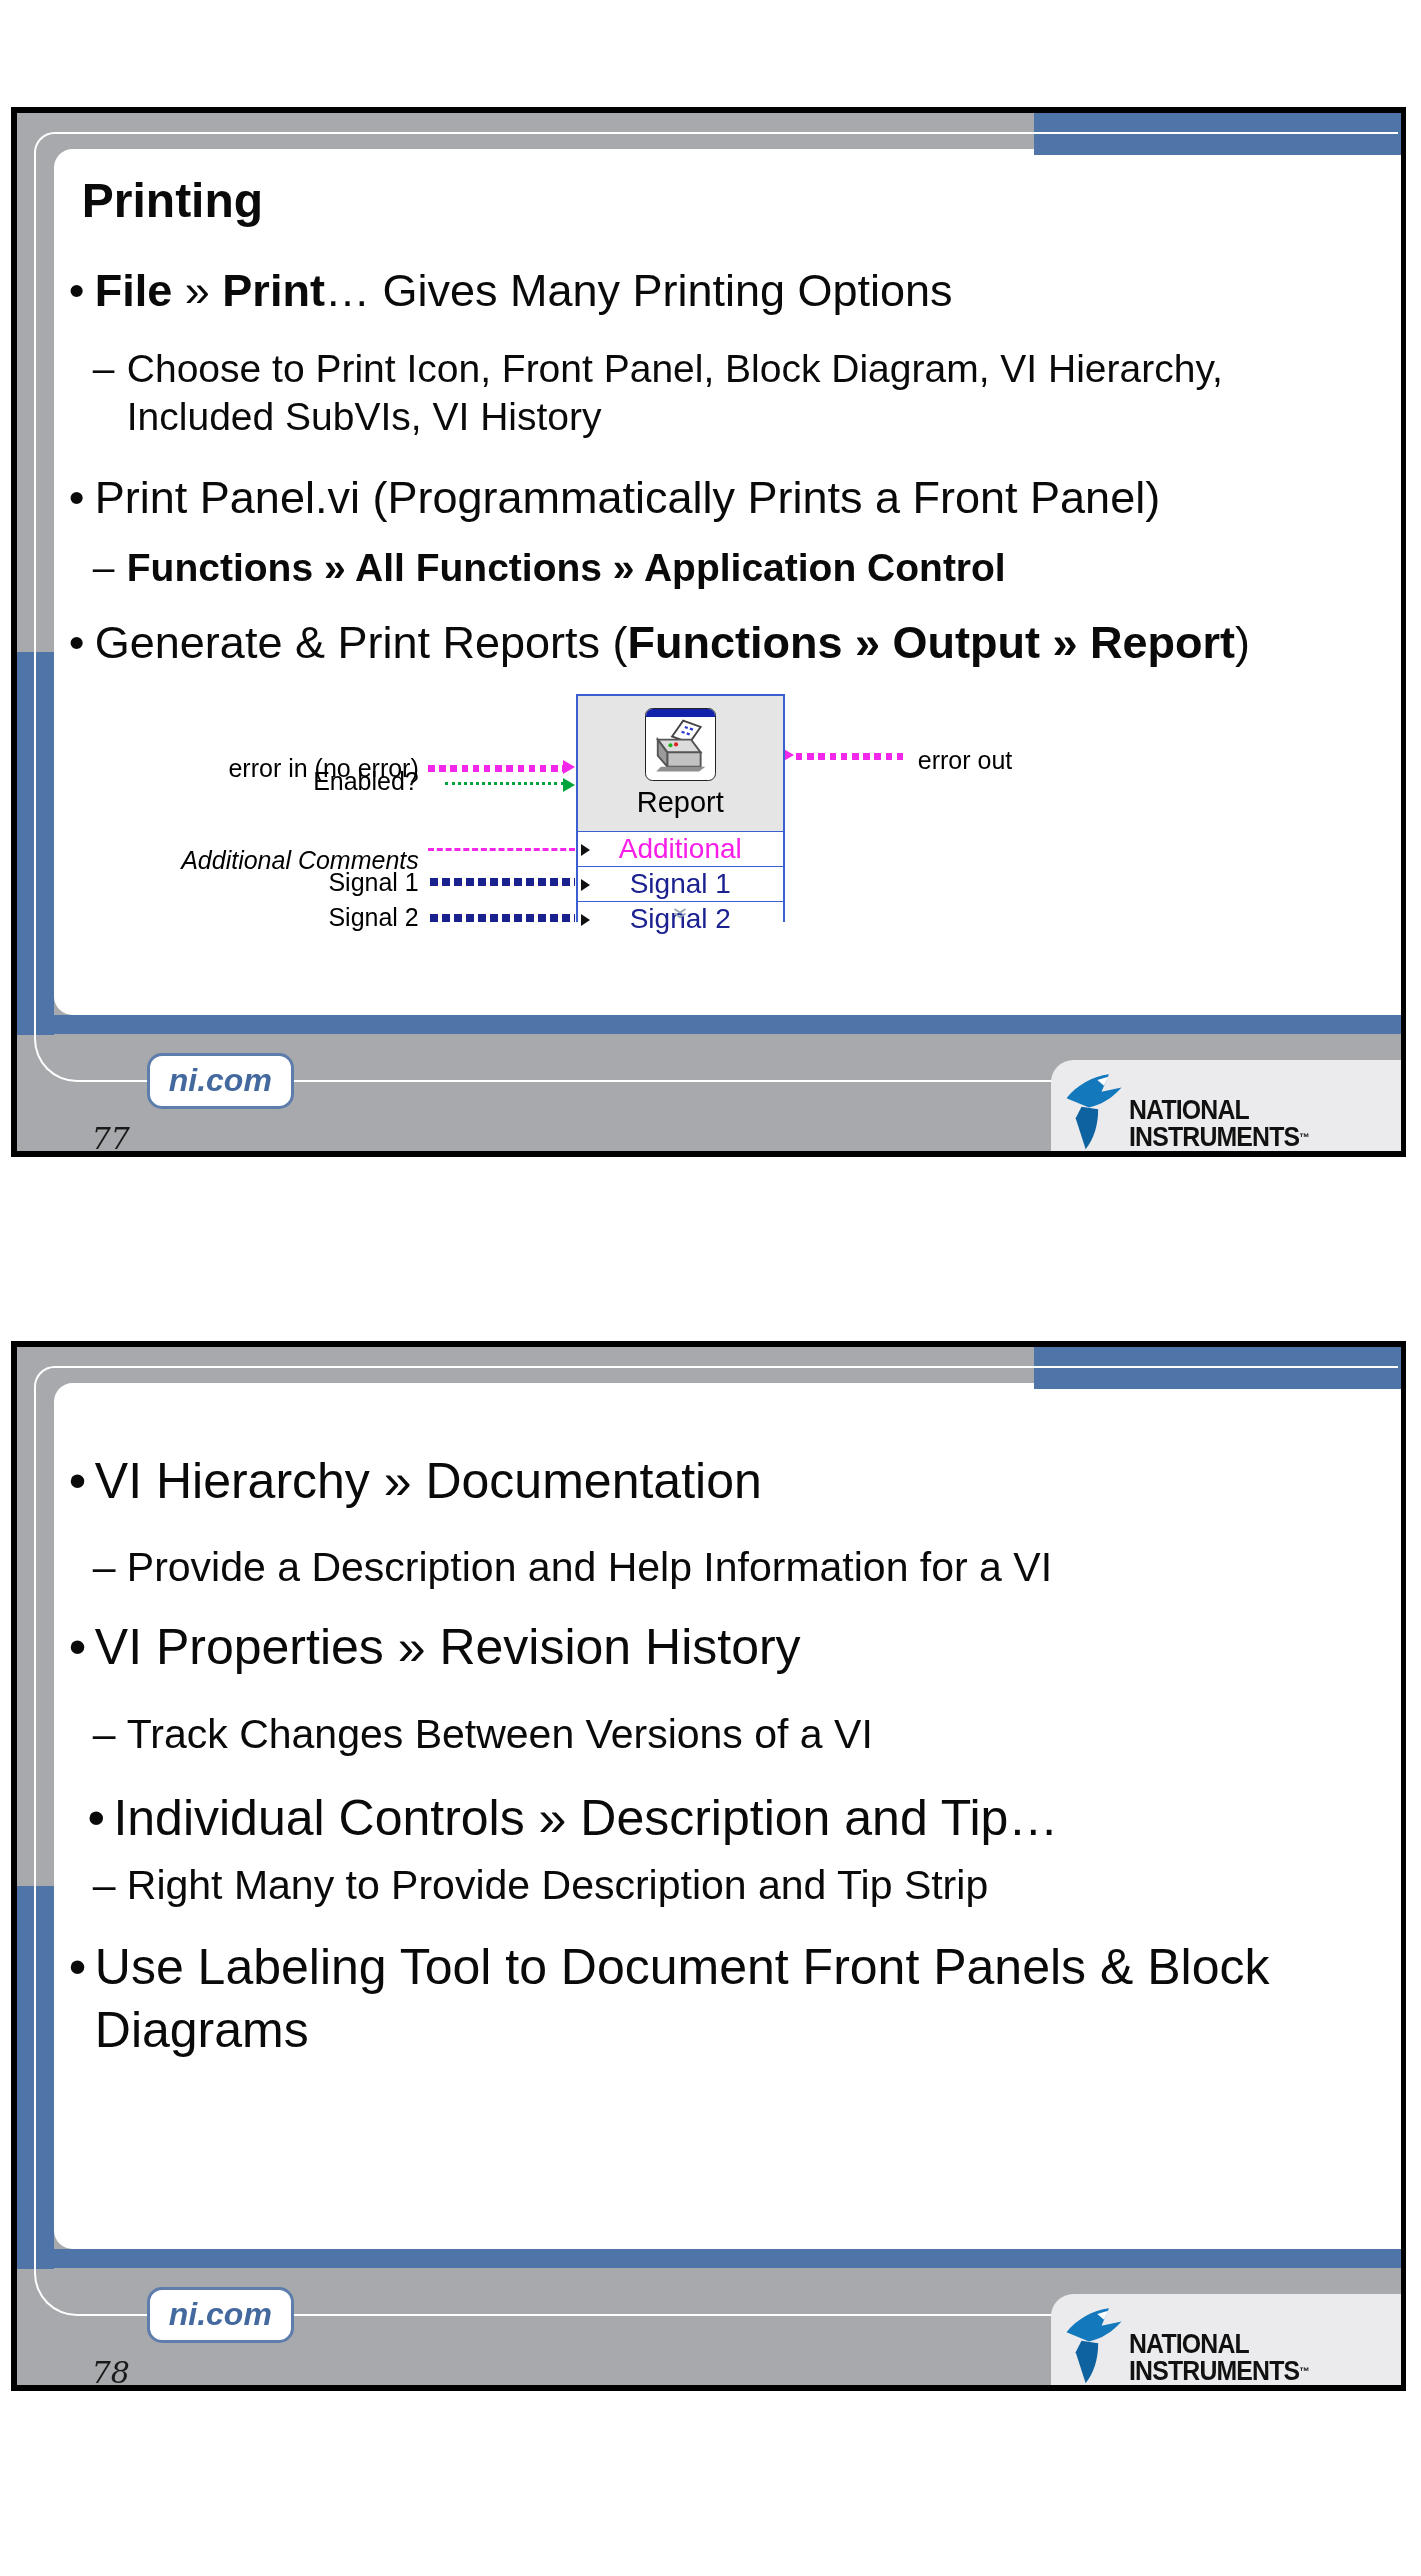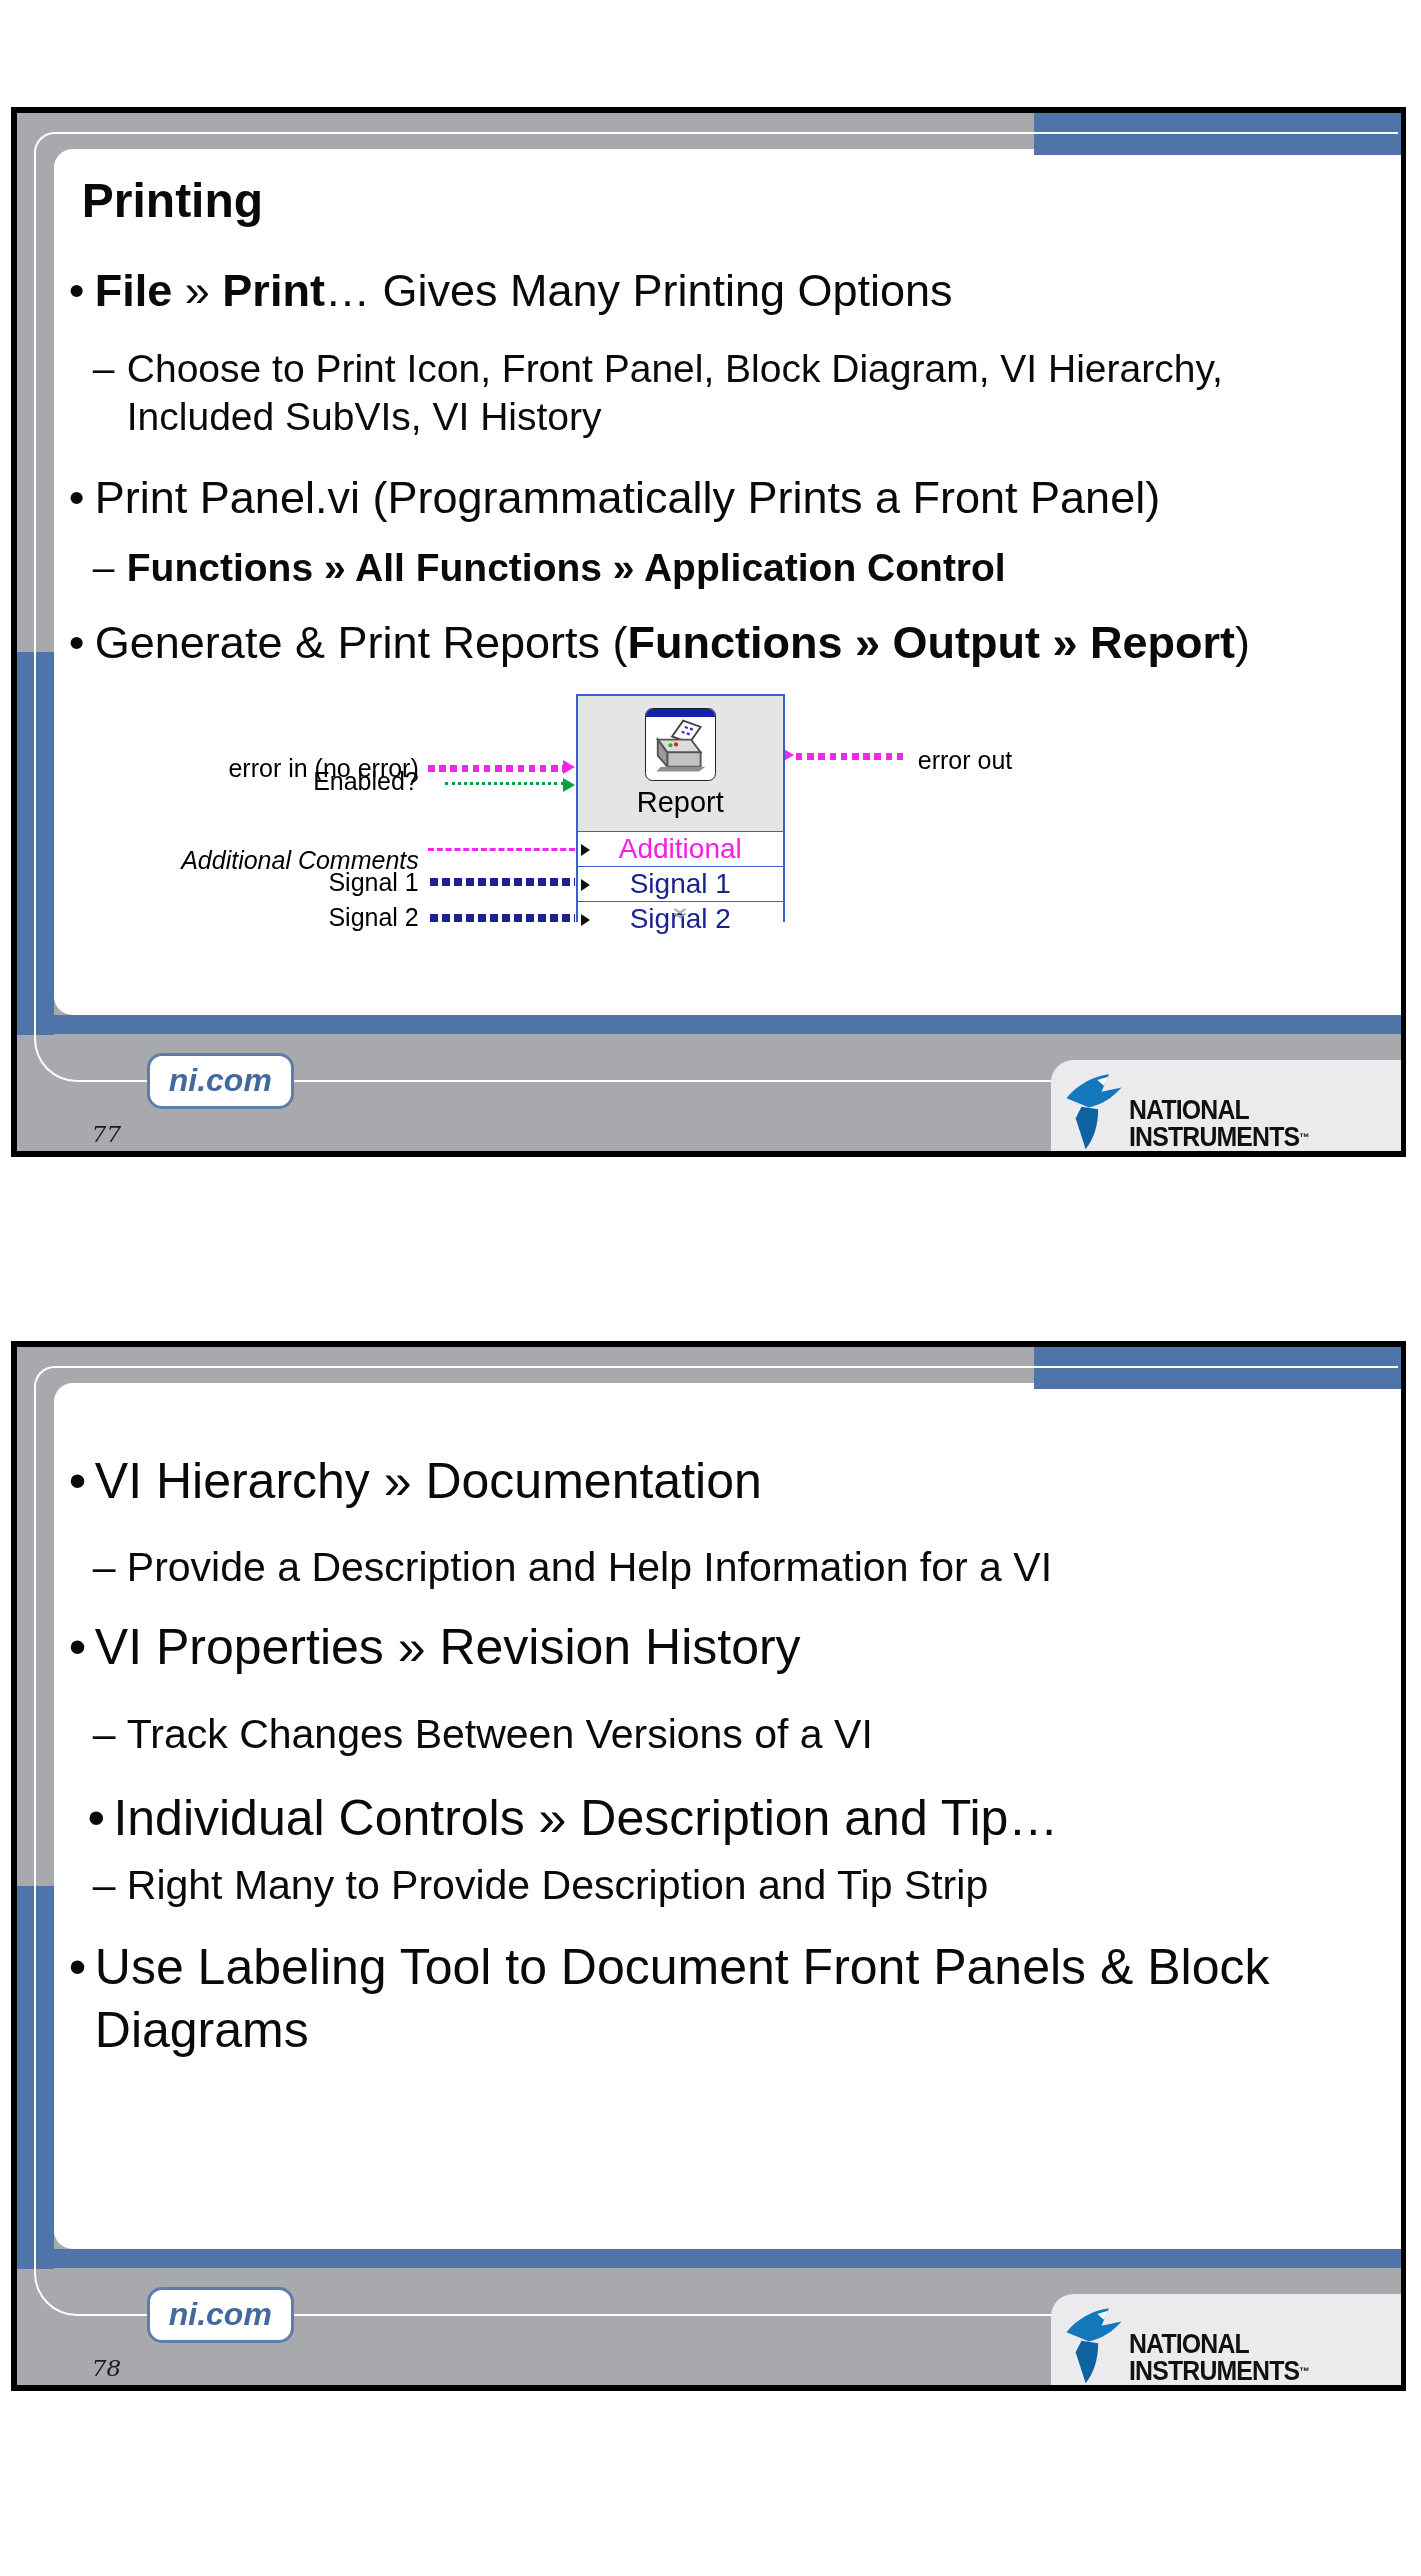--- a/index.html
+++ b/index.html
@@ -47,21 +47,21 @@
   #s2-list .bl:nth-child(3){margin-top:24px;}
   #s2-list .bl:nth-child(4){margin-top:30px;}
   #s2-list .bl:nth-child(5){margin-top:28px;margin-left:18.6px;}
   #s2-list .bl:nth-child(6){margin-top:11.2px;}
   #s2-list .bl:nth-child(7){margin-top:26px;}
   
   .badge{position:absolute;left:130px;top:940px;width:147px;height:56px;background:#ffffff;
       border:3.7px solid #5e7dac;border-radius:15px;z-index:5;display:flex;align-items:center;justify-content:center;
       font-size:32px;font-weight:bold;font-style:italic;color:#44699e;box-sizing:border-box;}
   .pagenum{position:absolute;left:75px;top:1008px;font-family:"DejaVu Serif",serif;font-style:italic;
-      font-size:23px;color:#1a1a1a;z-index:5;}
+      font-size:30px;color:#1a1a1a;z-index:5;}
   .logo-box{position:absolute;left:1034px;top:938px;right:0;bottom:0;background:#ebebed;
       border-radius:22.4px 0 0 0;z-index:5;display:flex;align-items:flex-end;margin-top:9px;}
   .eagle{margin:13px 0 0 13px;flex:none;}
   .brand{margin:22.4px 0 0 5.6px;font-weight:bold;font-size:27px;line-height:27px;letter-spacing:-0.9px;
       transform:scaleX(.92);transform-origin:left top;color:#111;}
   .tm{font-size:11.2px;vertical-align:top;}
   
   .diagram{position:relative;margin-top:23px;height:265px;}
   .lbl{position:absolute;left:0;width:350px;text-align:right;font-size:25px;color:#000;}
   .lbl-out{position:absolute;left:849px;top:52px;font-size:25px;color:#000;}

